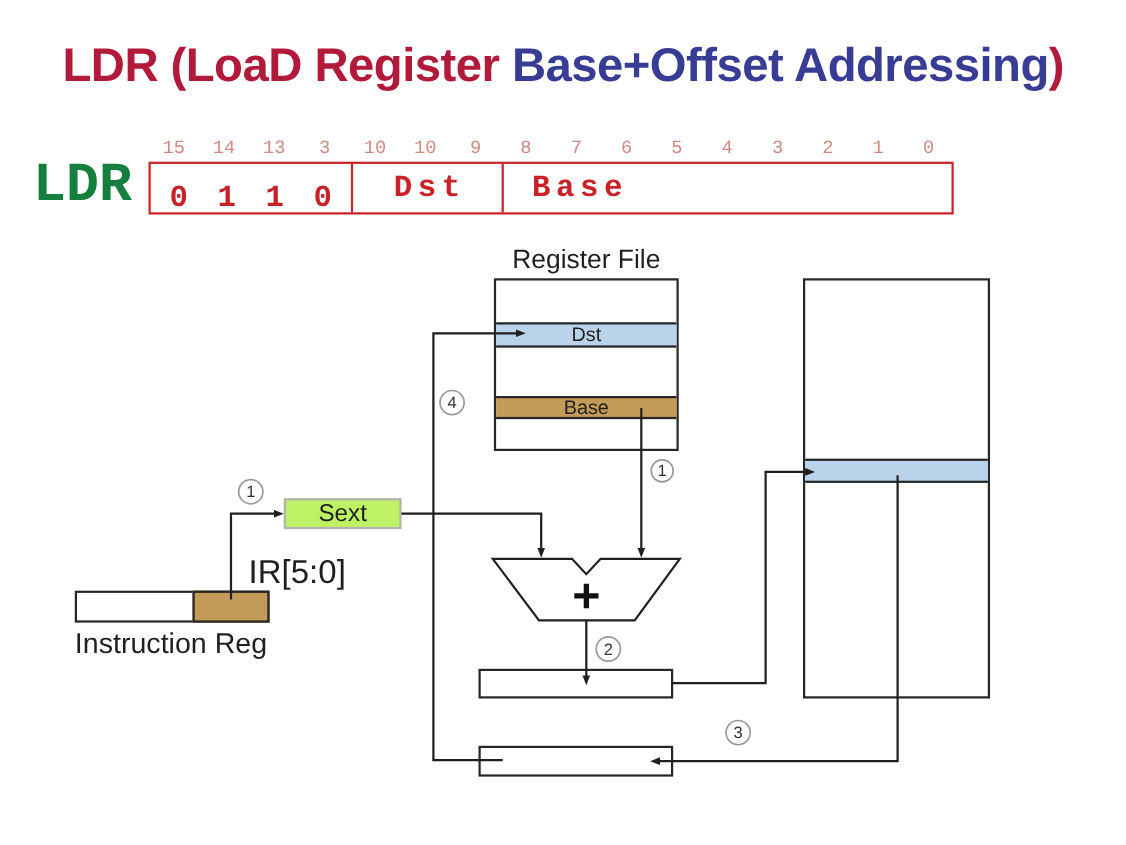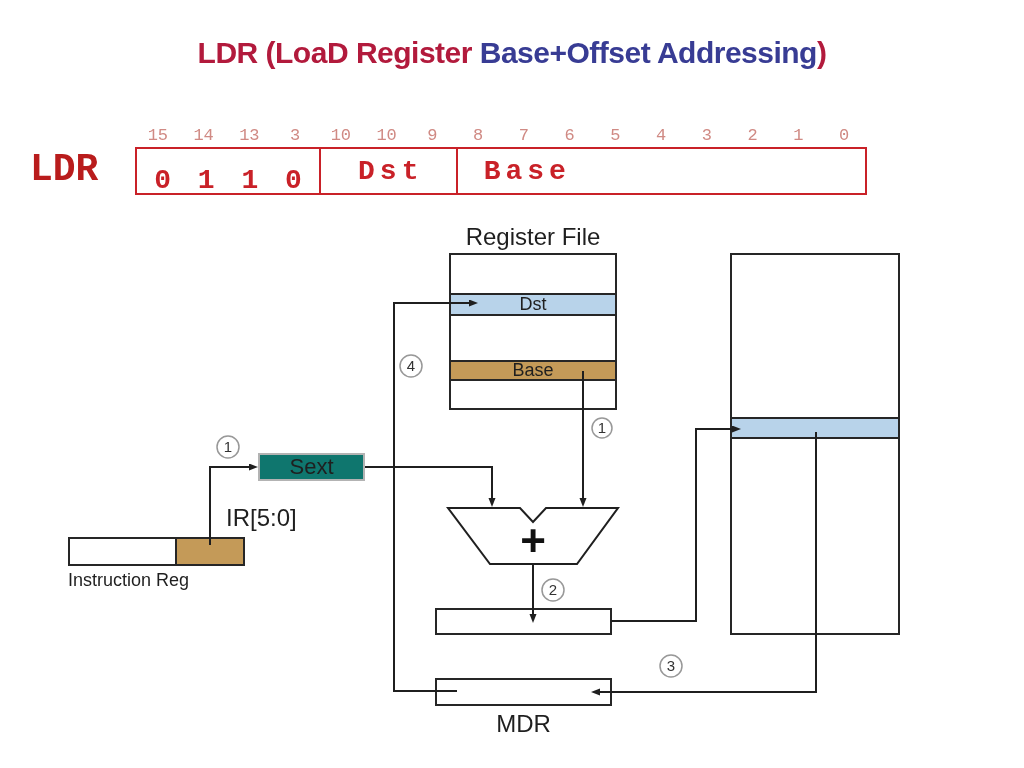--- a/index.html
+++ b/index.html
@@ -1,28 +1,28 @@
 <!DOCTYPE html>
 <html><head>
 <meta charset="utf-8">
 <style>
   html,body{margin:0;padding:0;background:#fff;}
   .slide{position:relative;width:1024px;height:768px;background:#ffffff;overflow:hidden;
          font-family:"Liberation Sans",sans-serif;color:#1f1f1f;}
   .abs{position:absolute;}
 
   
-  .title{left:0;right:0;top:36px;text-align:center;font-weight:bold;font-size:30px;
+  .title{left:0;right:0;top:36px;text-align:center;font-weight:bold;font-size:43px;
          letter-spacing:-0.5px;white-space:pre;}
   .t-crimson{color:#b21a3c;}
   .t-navy{color:#383c94;}
 
   
   .mnemonic{left:30px;top:150px;font-family:"Liberation Mono",monospace;font-weight:bold;
-            font-size:38px;line-height:40px;color:#b91c1c;}
+            font-size:50px;line-height:40px;color:#15803d;}
   .bitnums{left:135px;top:126px;width:732px;height:20px;display:flex;
            font-family:"Liberation Mono",monospace;font-size:17px;color:#d08a84;}
   .bitnums span{flex:1;text-align:center;line-height:20px;}
   .enc-table{left:135px;top:147px;width:732px;height:48px;display:flex;
              border:2px solid #c92128;box-sizing:border-box;background:#fff;}
   .enc-cell{display:flex;align-items:center;justify-content:center;box-sizing:border-box;
             font-family:"Liberation Mono",monospace;font-weight:bold;font-size:28px;
             letter-spacing:5px;text-indent:5px;color:#c92128;border-left:2px solid #c92128;}
   .enc-cell:first-child{border-left:none;}
   .w4{width:25%;margin-top:19px;} .w3{width:18.75%;} .w6{width:37.5%;}
@@ -34,27 +34,27 @@
   .rf-box{left:449px;top:253px;width:168px;height:157px;}
   .mem-title{left:730px;top:224px;width:170px;}
   .mem-box{left:730px;top:253px;width:170px;height:382px;}
   .hrow{position:absolute;left:0;right:0;box-sizing:border-box;
         border-top:2px solid #262626;border-bottom:2px solid #262626;
         display:flex;align-items:center;justify-content:center;font-size:18px;}
   .row-dst{top:38px;height:23px;background:#b8d3ea;}
   .row-base{top:105px;height:21px;background:#c49a58;}
   .row-mem{top:162px;height:22px;background:#b8d3ea;}
   .sext-box{left:258px;top:453px;width:107px;height:28px;border:2px solid #b3b3b3;
-            background:#0f766e;box-sizing:border-box;display:flex;align-items:center;
+            background:#bef264;box-sizing:border-box;display:flex;align-items:center;
             justify-content:center;font-size:22px;}
   .ir-box{left:68px;top:537px;width:177px;height:29px;}
   .ir-tan{position:absolute;left:105px;top:-2px;width:70px;height:29px;background:#c49a58;
           border:2px solid #262626;box-sizing:border-box;}
-  .ir50{left:226px;top:504px;font-size:24px;}
-  .instr-caption{left:68px;top:570px;width:220px;font-size:18px;}
+  .ir50{left:226px;top:504px;font-size:30px;}
+  .instr-caption{left:68px;top:570px;width:220px;font-size:26px;}
   .mar-box{left:435px;top:608px;width:177px;height:27px;}
   .mar-label{left:435px;top:640px;width:177px;}
   .mdr-box{left:435px;top:678px;width:177px;height:28px;}
   .mdr-label{left:435px;top:711px;width:177px;}
 
   .wires{left:0;top:0;width:1024px;height:768px;pointer-events:none;}
 </style>
 </head>
 <body>
 
@@ -102,21 +102,20 @@
   <div class="abs sext-box">Sext</div>
 
   <div class="abs ir50">IR[5:0]</div>
   <div class="abs dbox ir-box">
     <div class="ir-tan"></div>
   </div>
   <div class="abs instr-caption">Instruction Reg</div>
 
   <div class="abs dbox mar-box"></div>
   <div class="abs dbox mdr-box"></div>
-  <div class="abs boxlabel mdr-label">MDR</div>
 
   <svg class="abs wires" viewBox="0 0 1024 768" xmlns="http://www.w3.org/2000/svg">
     <defs>
       <marker id="arr" markerWidth="10" markerHeight="8" refX="1" refY="3.5" orient="auto" markerUnits="userSpaceOnUse">
         <path d="M0,0 L9,3.5 L0,7 Z" fill="#1f1f1f"></path>
       </marker>
     </defs>
     <g stroke="#1f1f1f" stroke-width="2" fill="none">
       <path d="M210 545 L210 467 L250 467" marker-end="url(#arr)"></path>
       <path d="M365 467 L492 467 L492 499" marker-end="url(#arr)"></path>

